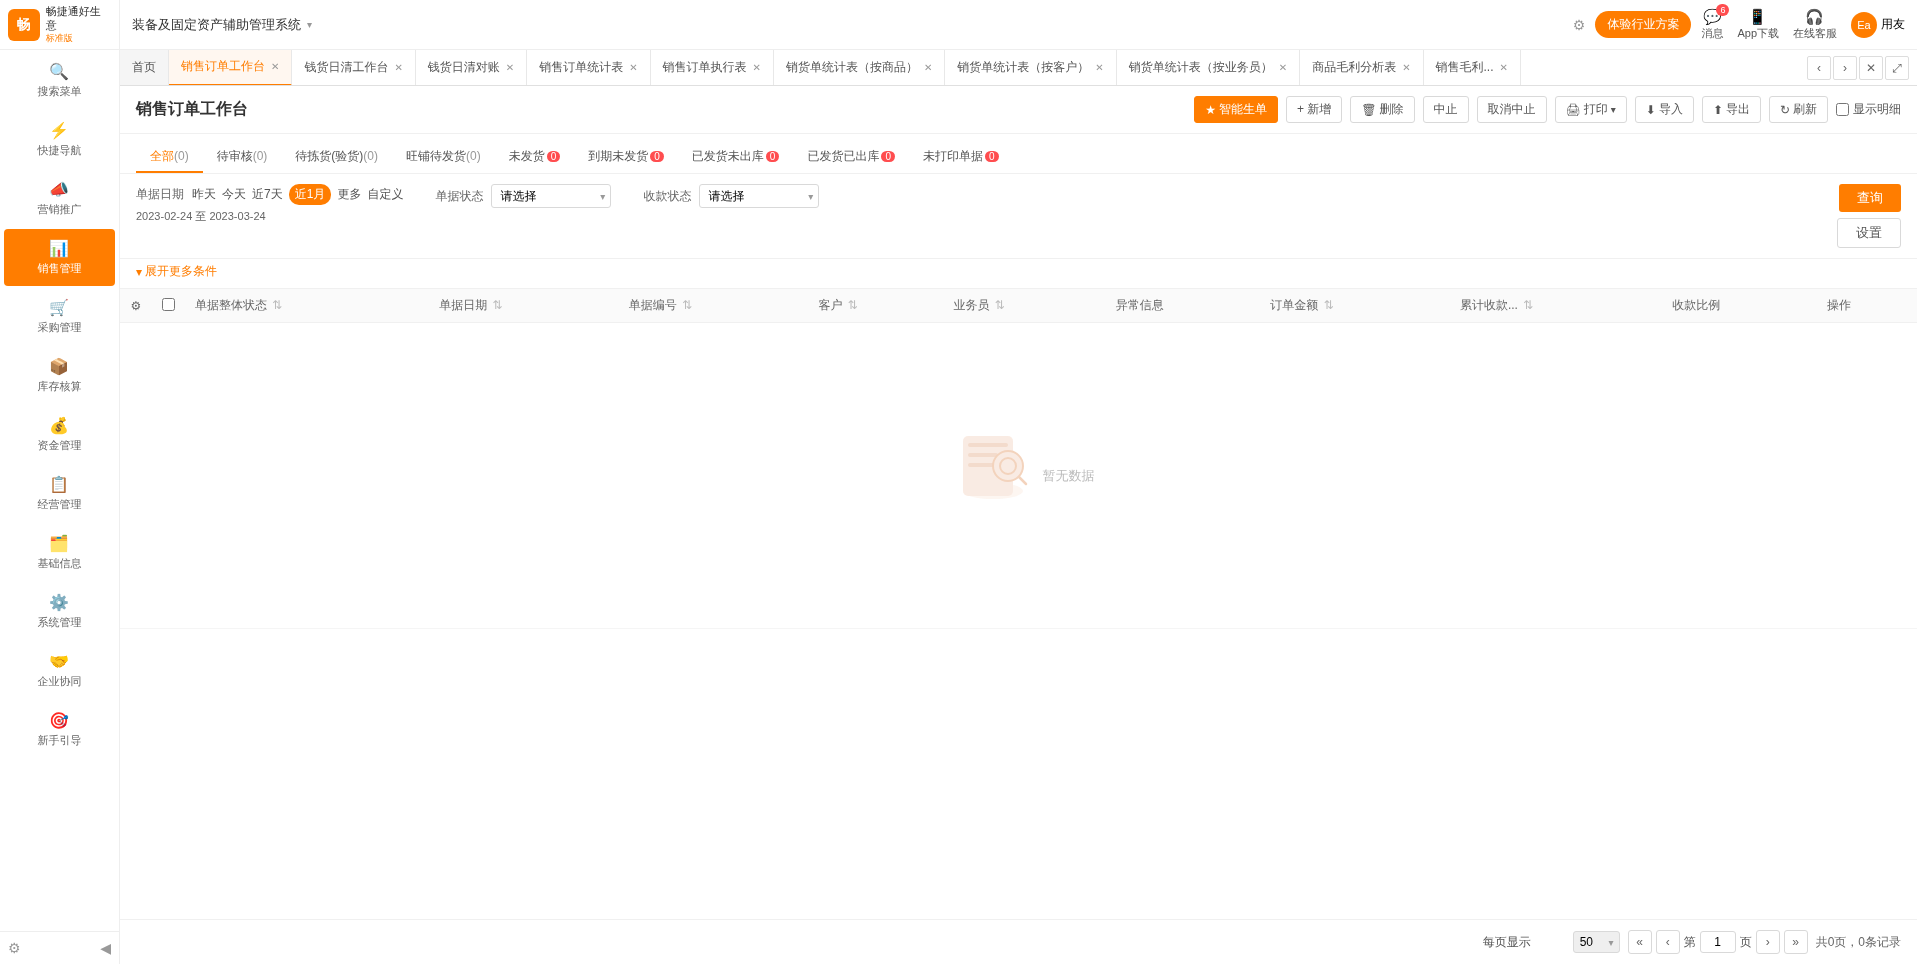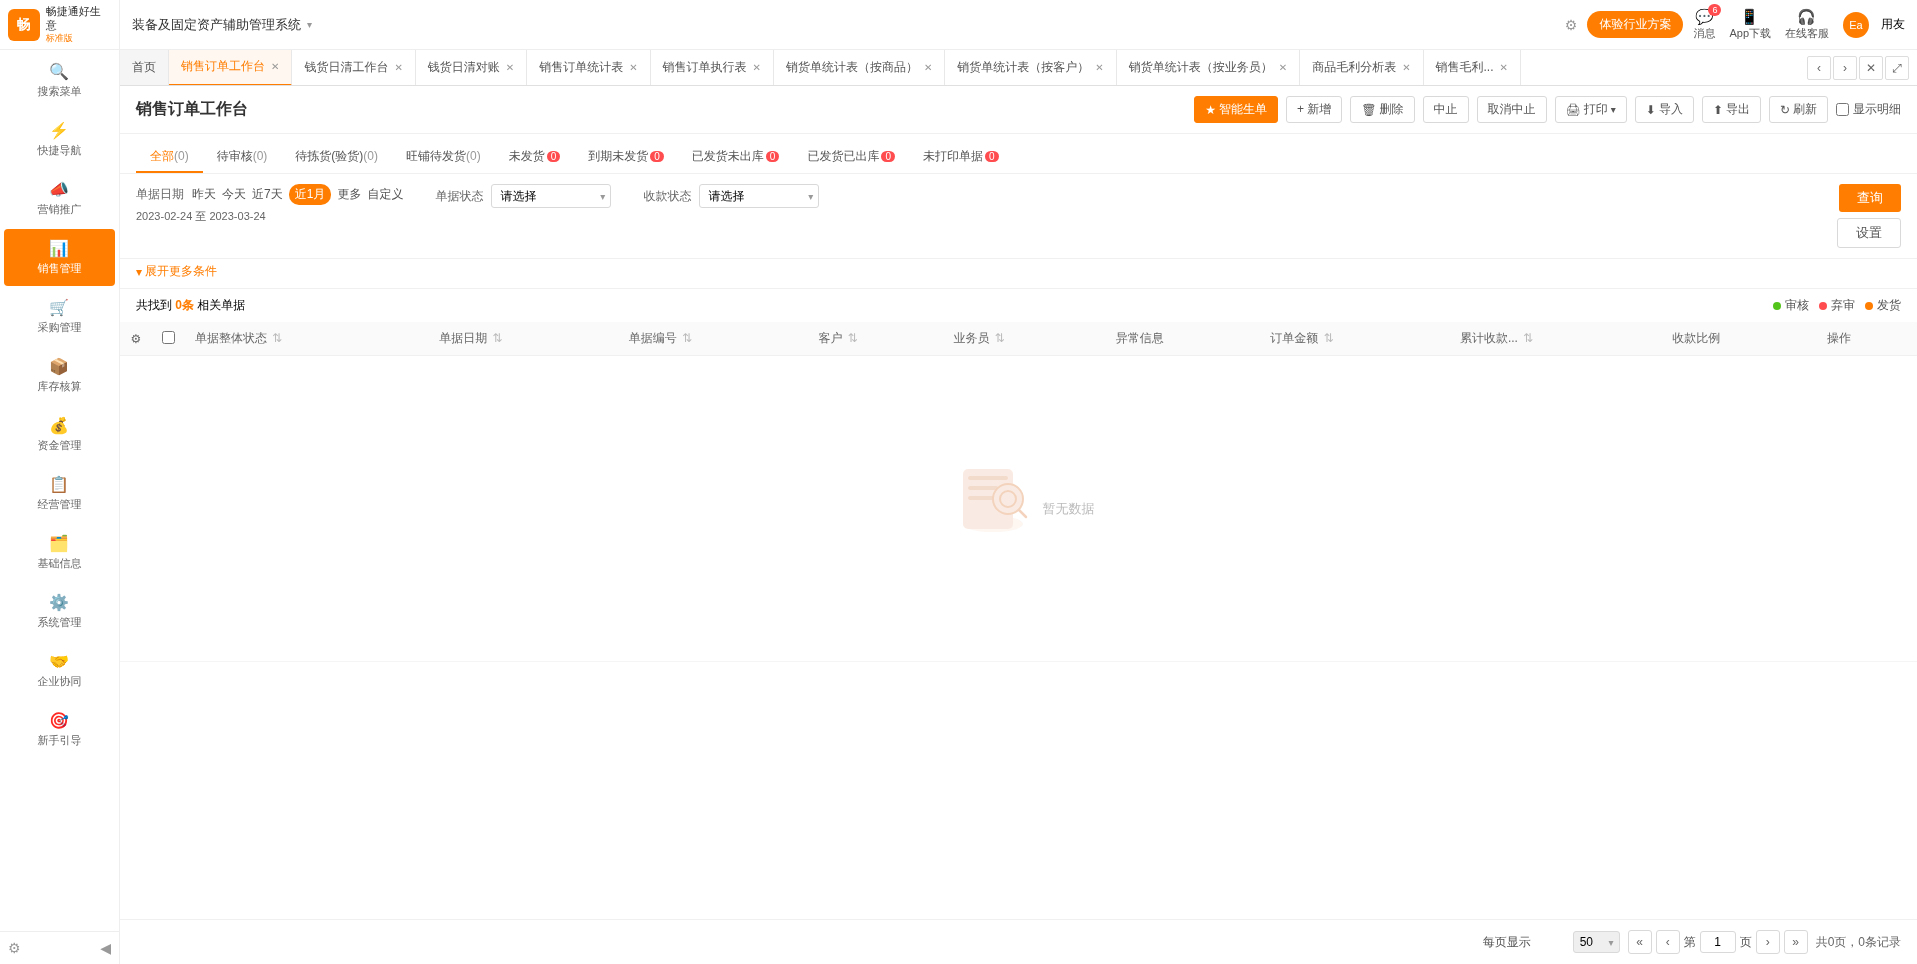--- a/index.html
+++ b/index.html
@@ -28,21 +28,21 @@
     
     
     .top-header { height: 50px; background: #fff; border-bottom: 1px solid #eee; display: flex; align-items: center; padding: 0 12px; gap: 10px; }
     .header-system-name { font-size: 13px; color: #333; flex: 1; display: flex; align-items: center; gap: 6px; }
     .header-system-name .dropdown-arrow { color: #999; font-size: 10px; }
     .header-btn { padding: 5px 12px; border-radius: 15px; background: #ff7d00; color: white; border: none; cursor: pointer; font-size: 12px; }
     .header-tools { display: flex; align-items: center; gap: 14px; margin-left: auto; }
     .header-tool-item { display: flex; flex-direction: column; align-items: center; cursor: pointer; color: #555; font-size: 11px; position: relative; }
     .header-tool-item .badge { position: absolute; top: -4px; right: -6px; background: #ff4d4f; color: white; border-radius: 8px; padding: 1px 4px; font-size: 9px; }
     .header-tool-icon { font-size: 15px; }
-    .header-user { display: flex; align-items: center; gap: 12px; cursor: pointer; }
+    .header-user { display: flex; align-items: center; gap: 4px; cursor: pointer; }
     .header-avatar { width: 26px; height: 26px; background: #ff7d00; border-radius: 50%; display: flex; align-items: center; justify-content: center; color: white; font-size: 11px; }
     
     
     .tabs-bar { background: #fff; border-bottom: 1px solid #e0e0e0; display: flex; align-items: center; overflow: hidden; height: 36px; }
     .tab-item { padding: 0 12px; height: 36px; display: flex; align-items: center; gap: 4px; cursor: pointer; border-right: 1px solid #e8e8e8; font-size: 12px; color: #555; white-space: nowrap; flex-shrink: 0; }
     .tab-item.active { background: #fff7f0; color: #ff7d00; border-bottom: 2px solid #ff7d00; }
     .tab-item.home { background: #f5f5f5; }
     .tab-close { font-size: 10px; color: #999; margin-left: 2px; }
     .tabs-controls { margin-left: auto; display: flex; align-items: center; gap: 2px; padding: 0 8px; }
     .tabs-ctrl-btn { width: 24px; height: 24px; display: flex; align-items: center; justify-content: center; cursor: pointer; color: #666; border: 1px solid #ddd; border-radius: 2px; background: #fff; font-size: 12px; }
@@ -377,41 +377,20 @@
           <button class="set-btn">设置</button>
         </div>
       </div>
       <div style="padding:4px 16px 8px;border-bottom:1px solid #f0f0f0;">
         <button class="expand-btn">
           <span>▾</span>
           <span>展开更多条件</span>
         </button>
       </div>
 
-      <div class="table-info">
-        <div>
-          <span>共找到</span>
-          <span style="color:#ff7d00;font-weight:bold;"> 0条 </span>
-          <span>相关单据</span>
-        </div>
-        <div class="table-actions">
-          <span class="table-action-btn">
-            <span class="dot dot-green"></span>
-            <span>审核</span>
-          </span>
-          <span class="table-action-btn">
-            <span class="dot dot-red"></span>
-            <span>弃审</span>
-          </span>
-          <span class="table-action-btn">
-            <span class="dot dot-orange"></span>
-            <span>发货</span>
-          </span>
-        </div>
-      </div>
 
       <div class="table-container">
         <table class="data-table">
           <thead>
             <tr>
               <th class="settings-col"><span>⚙</span></th>
               <th class="checkbox-col"><input type="checkbox" style=""></th>
               <th>单据整体状态 <span class="sort-icon">⇅</span></th>
               <th>单据日期 <span class="sort-icon">⇅</span></th>
               <th>单据编号 <span class="sort-icon">⇅</span></th>

